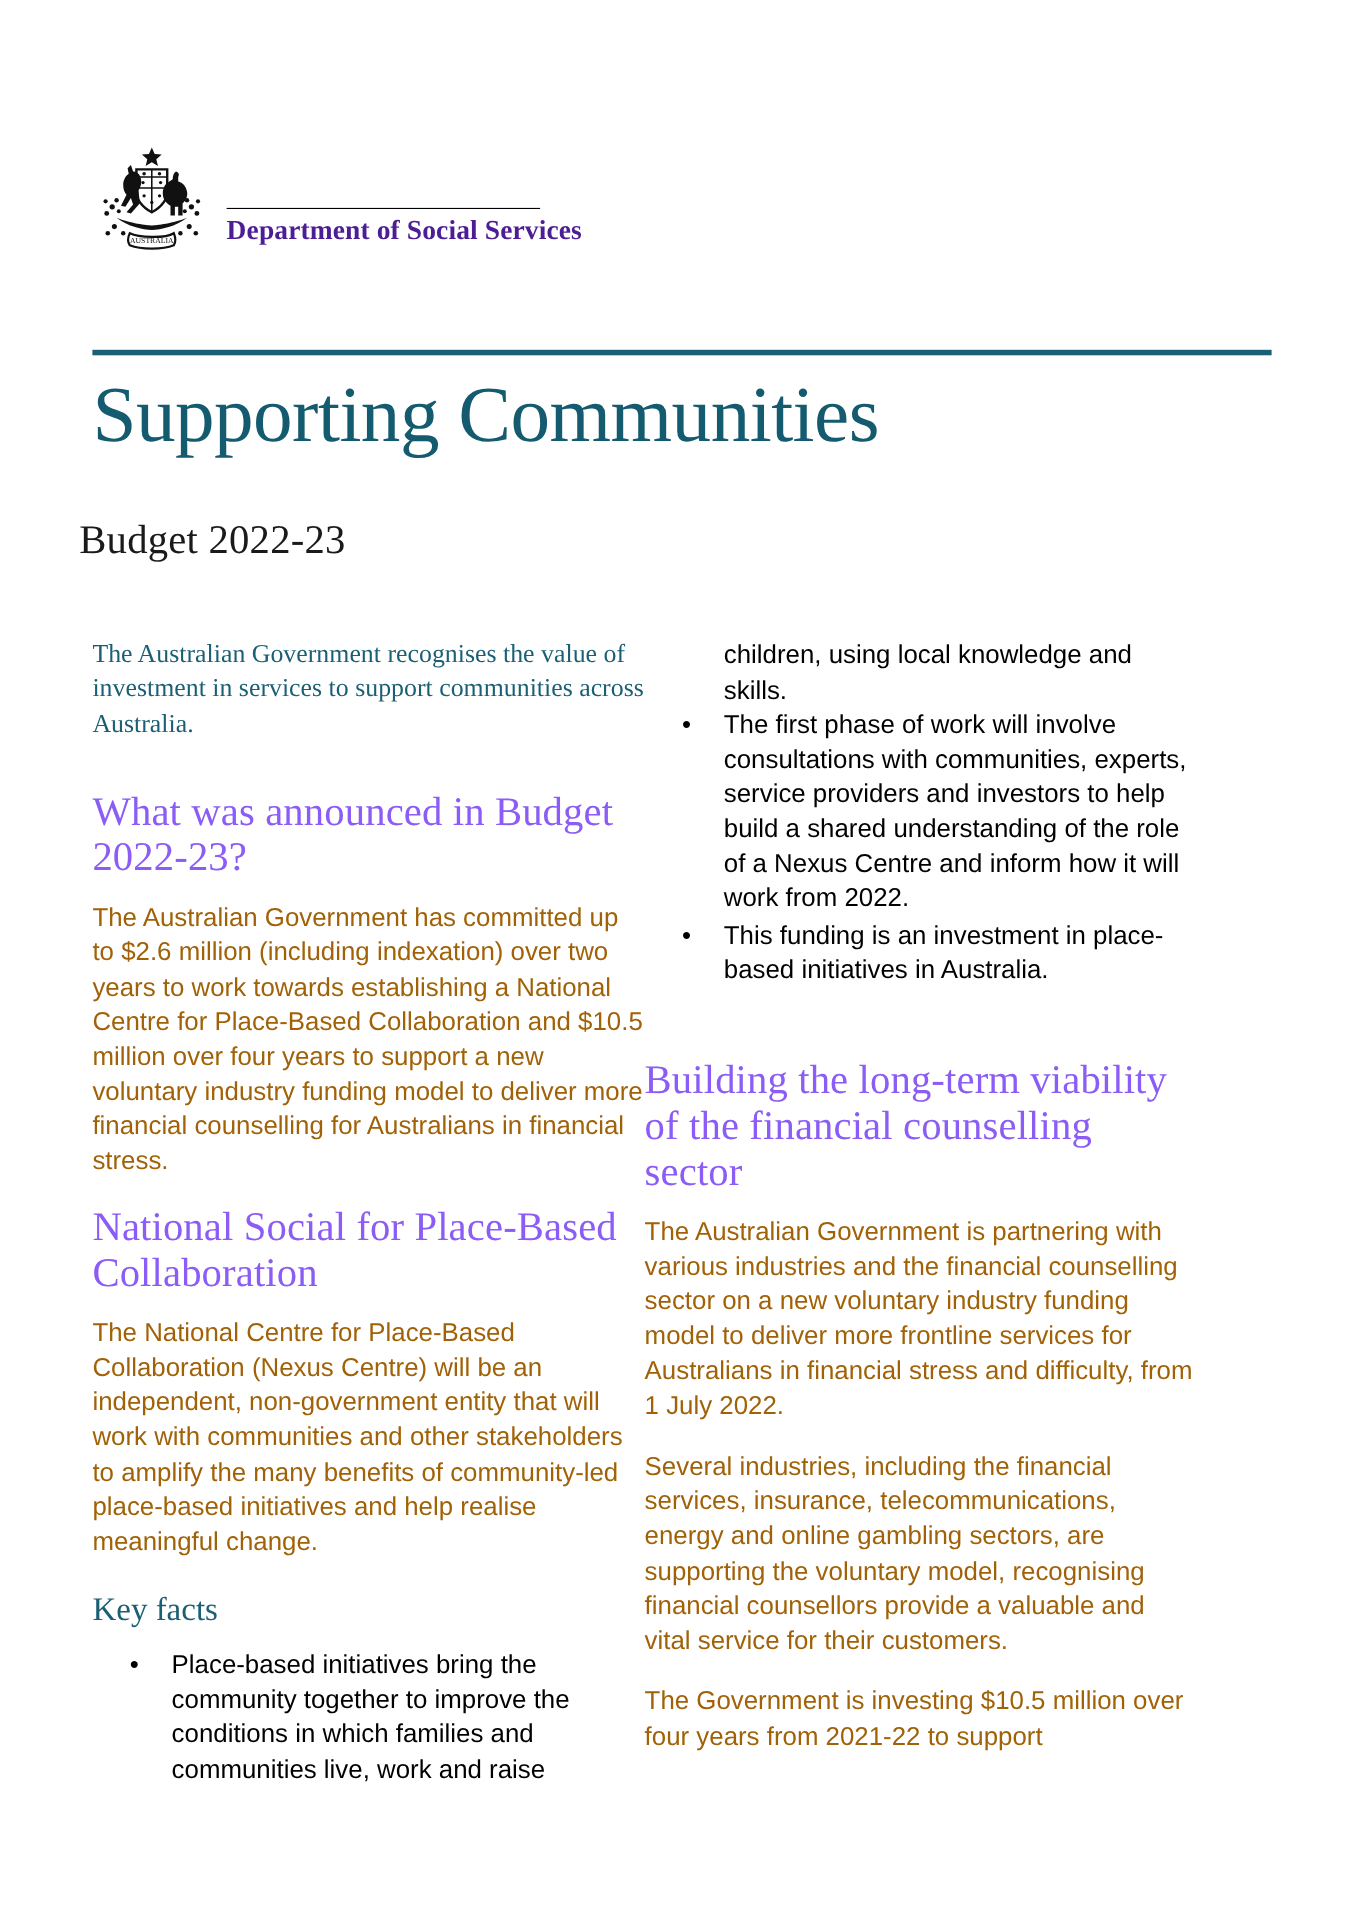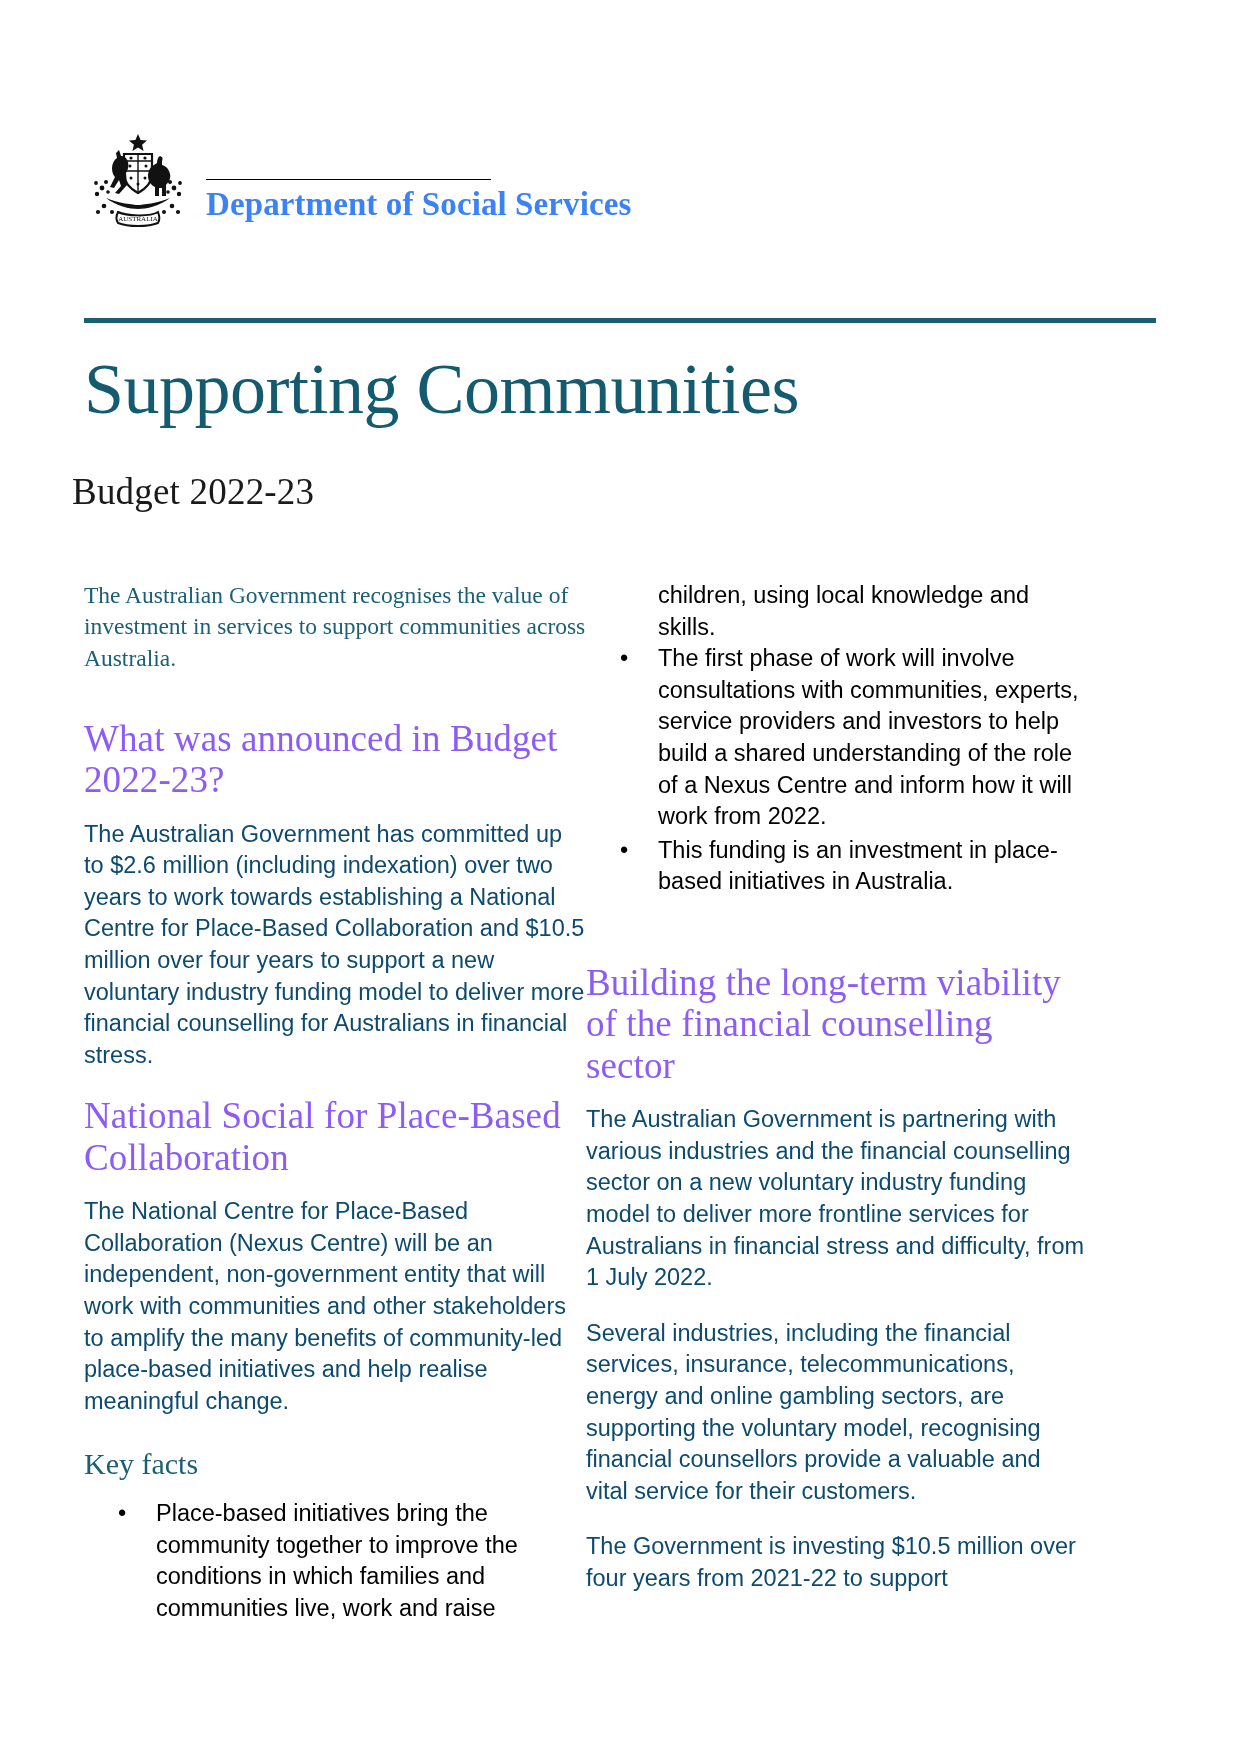--- a/index.html
+++ b/index.html
@@ -45,40 +45,40 @@
     white-space: nowrap;
   }
   .gov-rule {
     border-bottom: 1.6px solid #000000;
     width: 285px;
     margin: 4px 0 5px 0;
   }
   .dept-line {
     font-family: "Liberation Serif", serif;
     font-weight: bold;
-    font-size: 33px;
-    color: #3b82f6;
+    font-size: 25px;
+    color: #4c1d95;
     letter-spacing: 0.1px;
     line-height: 1.18;
     white-space: nowrap;
   }
 
   
   .header-rule {
     position: absolute;
     left: 84px;
     top: 318px;
     width: 1072px;
     height: 5px;
     background: #1a5f74;
   }
   .doc-title {
     position: absolute;
     left: 84px;
-    top: 352px;
+    top: 340px;
     font-family: "Liberation Serif", serif;
     font-size: 72px;
     line-height: 1.05;
     color: #155b70;
     letter-spacing: -0.5px;
     white-space: nowrap;
   }
   .doc-subtitle {
     position: absolute;
     left: 72px;
@@ -127,21 +127,21 @@
     font-size: 30px;
     line-height: 1.15;
     color: #1a5f74;
     margin: 30px 0 16px 0;
   }
 
   p.body {
     font-family: "Liberation Sans", sans-serif;
     font-size: 23.5px;
     line-height: 1.345;
-    color: #0c4a6e;
+    color: #a16207;
     margin: 0 0 24px 0;
   }
   p.body.tight { margin-bottom: 0; }
 
   ul.bullets {
     list-style: none;
     margin: 0;
     padding: 0;
   }
   ul.bullets li {

